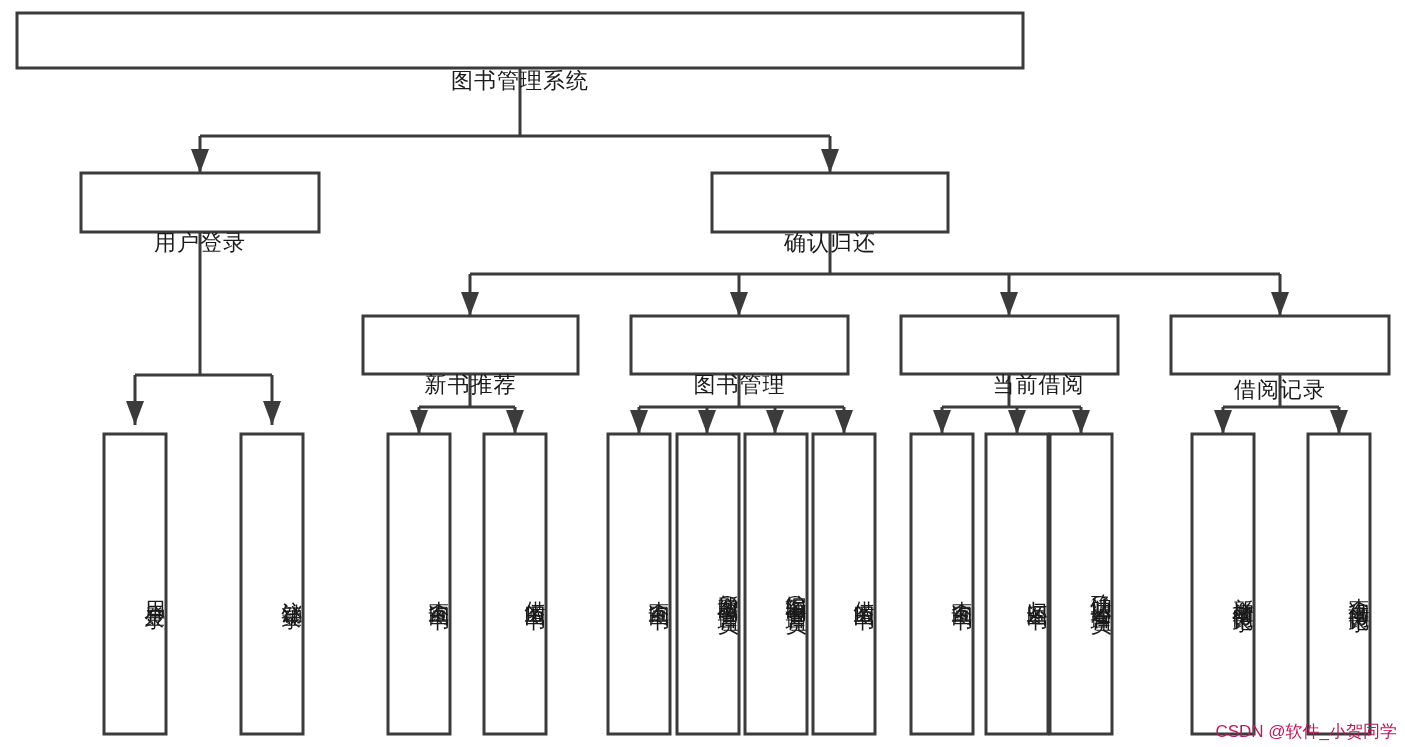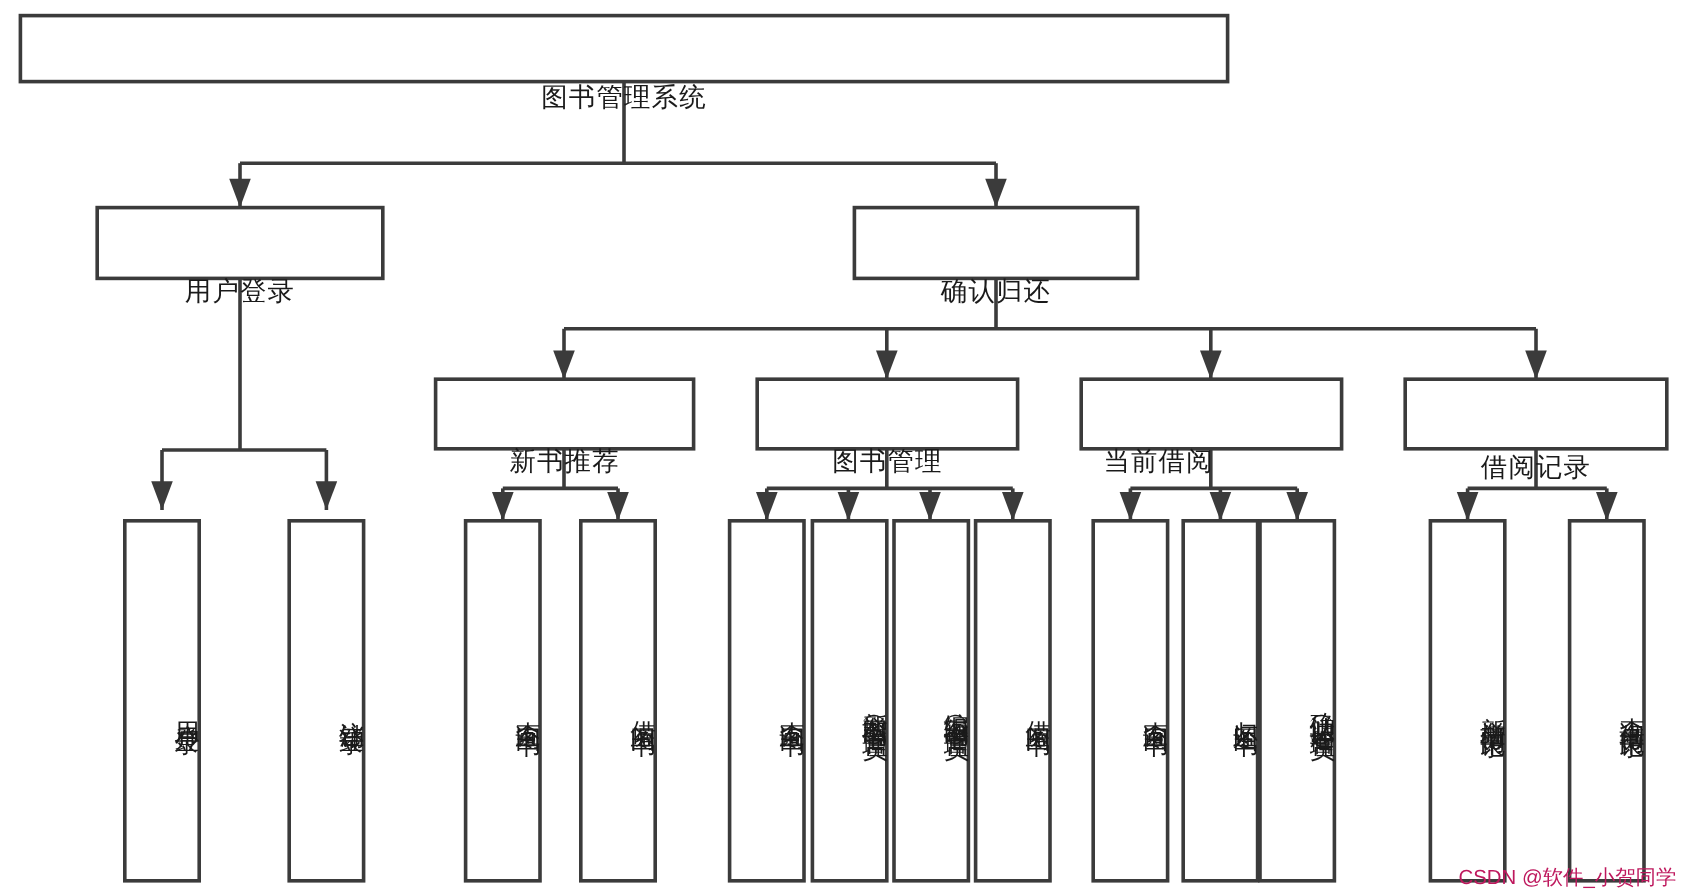--- a/index.html
+++ b/index.html
@@ -158,21 +158,21 @@
         <rect x="1308" y="434" width="62" height="300" class="node-box"></rect>
       </g>
   </svg>
 
   <div id="label-layer">
       <div class="node-label-h" style="left: 17px; width: 1006px; top: 13px; height: 55px;">图书管理系统</div>
       <div class="node-label-h" style="left: 81px; width: 238px; top: 173px; height: 59px;">用户登录</div>
       <div class="node-label-h" style="left: 712px; width: 236px; top: 173px; height: 59px;">确认归还</div>
       <div class="node-label-h" style="left: 363px; width: 215px; top: 316px; height: 58px;">新书推荐</div>
       <div class="node-label-h" style="left: 631px; width: 217px; top: 316px; height: 58px;">图书管理</div>
-      <div class="node-label-h" style="left: 857px; width: 217px; top: 316px; height: 58px;">当前借阅</div>
+      <div class="node-label-h" style="left: 930px; width: 217px; top: 316px; height: 58px;">当前借阅</div>
       <div class="node-label-h" style="left: 1171px; width: 218px; top: 316px; height: 68px;">借阅记录</div>
       <div class="node-label-v" style="left: 104px; width: 62px; top: 452px; height: 276px;">用户登录</div>
       <div class="node-label-v" style="left: 241px; width: 62px; top: 452px; height: 276px;">注销登录</div>
       <div class="node-label-v" style="left: 388px; width: 62px; top: 452px; height: 276px;">查询图书</div>
       <div class="node-label-v" style="left: 484px; width: 62px; top: 452px; height: 276px;">借阅图书</div>
       <div class="node-label-v" style="left: 608px; width: 62px; top: 452px; height: 276px;">查询图书</div>
       <div class="node-label-v" style="left: 677px; width: 62px; top: 452px; height: 276px;">新增图书（管理员）</div>
       <div class="node-label-v" style="left: 745px; width: 62px; top: 452px; height: 276px;">编辑图书（管理员）</div>
       <div class="node-label-v" style="left: 813px; width: 62px; top: 452px; height: 276px;">借阅图书</div>
       <div class="node-label-v" style="left: 911px; width: 62px; top: 452px; height: 276px;">查询图书</div>

